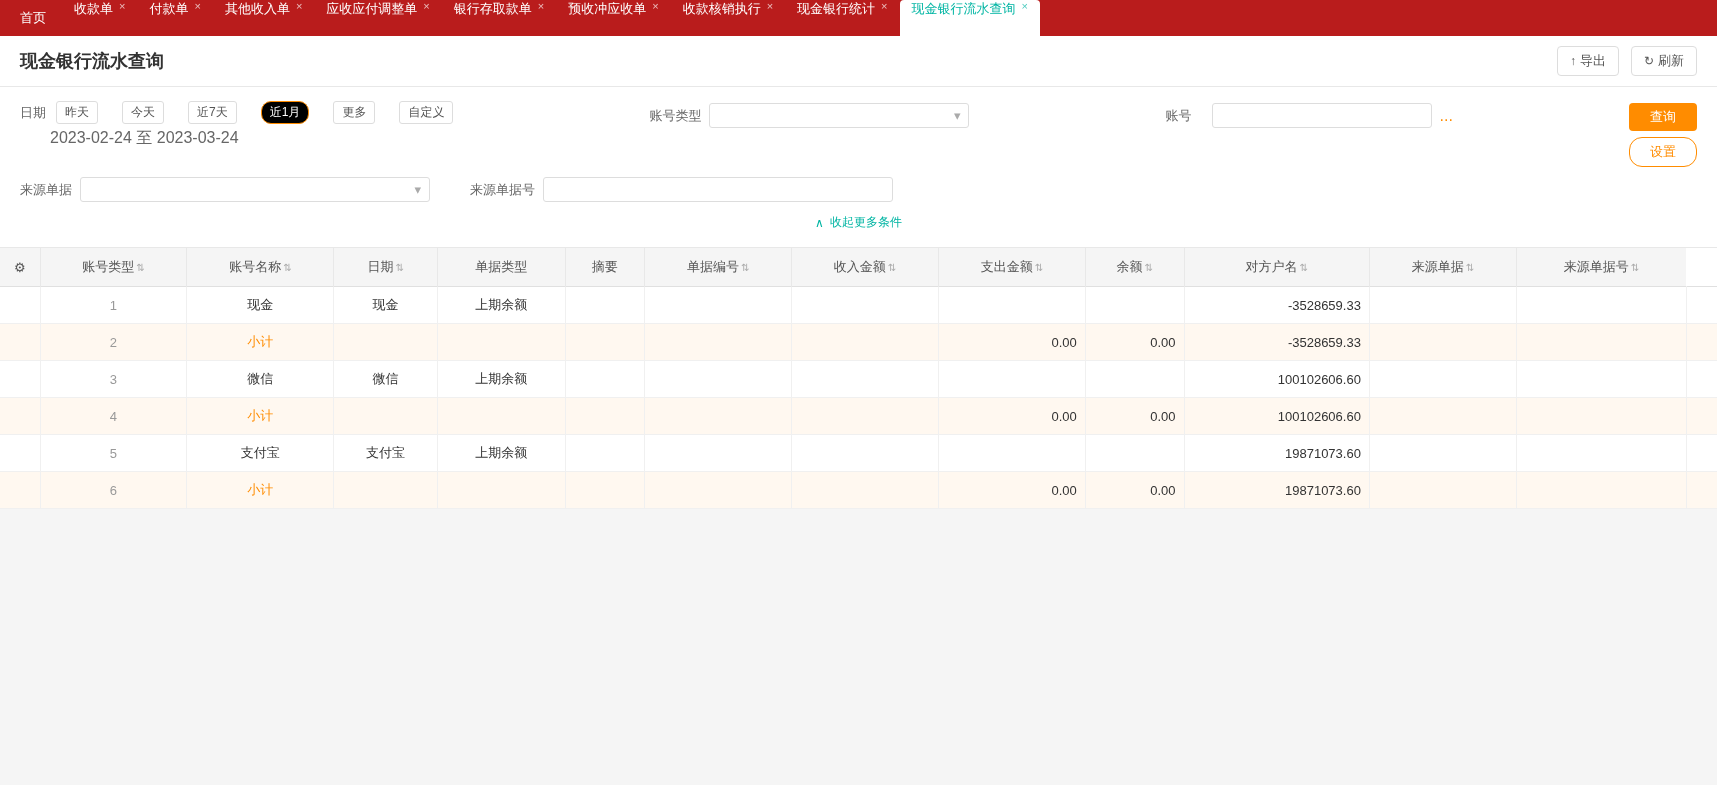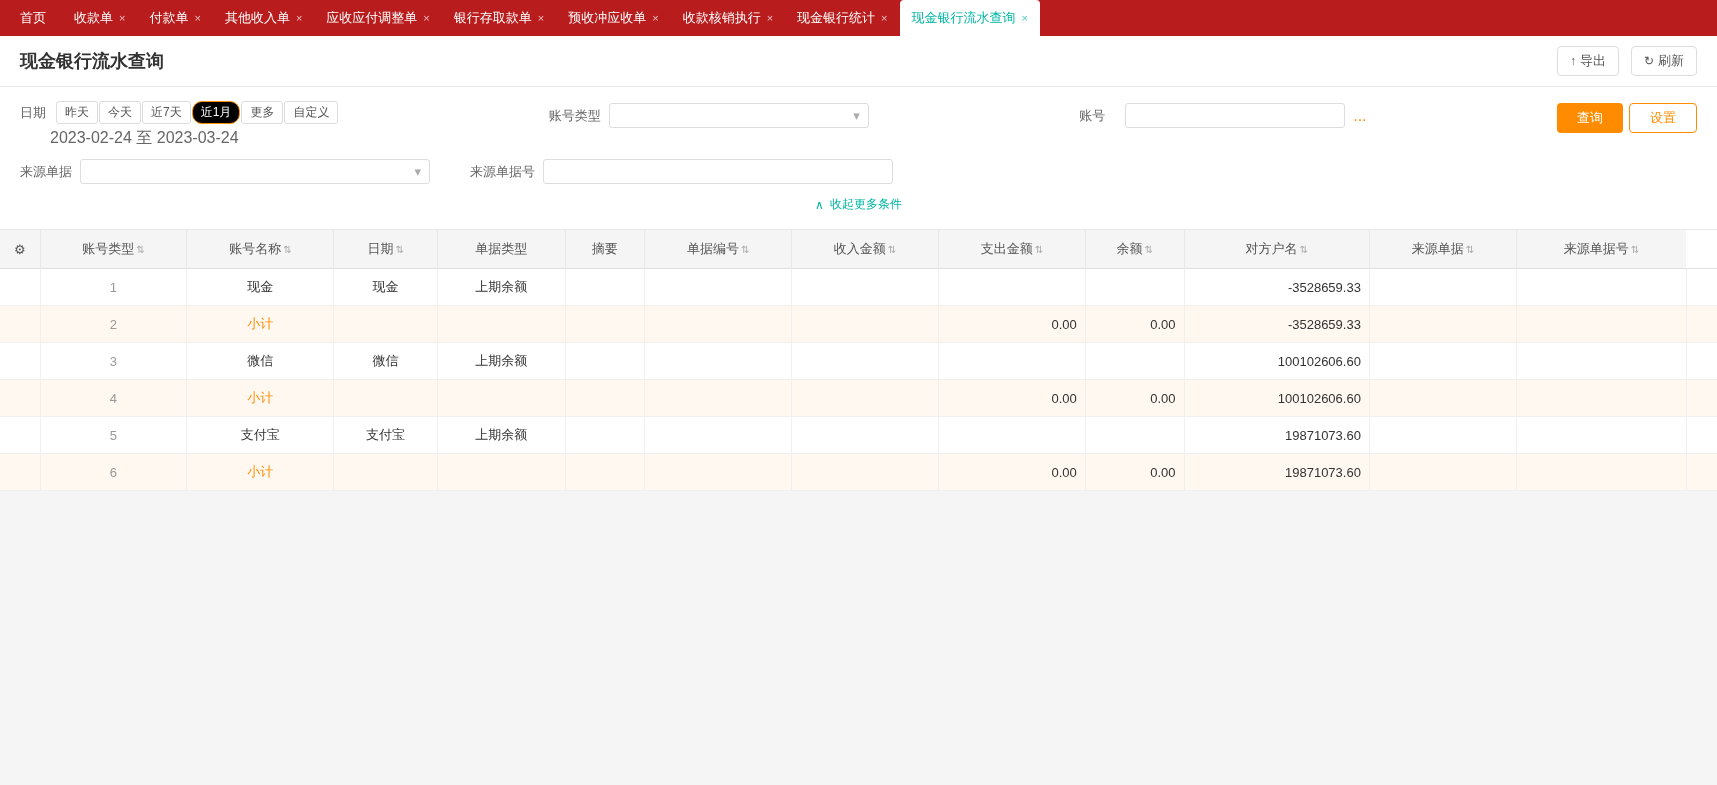--- a/index.html
+++ b/index.html
@@ -9,21 +9,20 @@
     .top-nav {
       display: flex;
       align-items: center;
       background: #b91c1c;
       height: 36px;
       padding: 0 4px;
       overflow: hidden;
     }
     .nav-item {
       display: flex;
-      align-items: center;
       padding: 0 12px;
       height: 36px;
       color: #fff;
       font-size: 13px;
       cursor: pointer;
       white-space: nowrap;
     }
     .nav-item.active {
       background: #fff;
       color: #00b5a3;
@@ -80,21 +79,21 @@
       border-bottom: 1px solid #e8e8e8;
     }
     .filter-label {
       color: #666;
       font-size: 13px;
       white-space: nowrap;
     }
     .date-options {
       display: flex;
       align-items: center;
-      gap: 1px;
+      gap: 24px;
     }
     .date-btn {
       padding: 2px 8px;
       border: 1px solid #ddd;
       border-radius: 3px;
       background: #fff;
       cursor: pointer;
       font-size: 12px;
       color: #555;
     }
@@ -141,21 +140,21 @@
       border: none;
       border-radius: 4px;
       cursor: pointer;
       font-size: 13px;
     }
     .settings-btn {
       padding: 5px 20px;
       background: #fff;
       color: #ff8c00;
       border: 1px solid #ff8c00;
-      border-radius: 4px;
+      border-radius: 13px;
       cursor: pointer;
       font-size: 13px;
     }
     .collapse-bar {
       display: flex;
       justify-content: center;
       align-items: center;
       gap: 6px;
       padding: 6px;
       color: #00b5a3;
@@ -289,21 +288,21 @@
     </div>
 
     <div style="display:flex; align-items:center; gap:20px; margin-left:40px; margin-top:2px;">
       <span class="filter-label">账号</span>
       <div style="display:flex; align-items:center; gap:4px;">
         <input class="filter-input" style="min-width: 220px;" type="text" value="">
         <span class="dots-btn">...</span>
       </div>
     </div>
 
-    <div style="display:flex; flex-direction:row; gap:6px; margin-left:16px; margin-top:2px;">
+    <div style="display:flex; flex-direction:column; gap:6px; margin-left:16px; margin-top:2px;">
       <button class="query-btn">查询</button>
       <button class="settings-btn">设置</button>
     </div>
   </div>
 
   <div style="display:flex; align-items:center; gap:20px; margin-bottom:6px;">
     <div style="display:flex; align-items:center; gap:8px;">
       <span class="filter-label">来源单据</span>
       <div class="filter-select" style="min-width:350px;">
         <span style="flex:1; color:#ccc;"></span>

